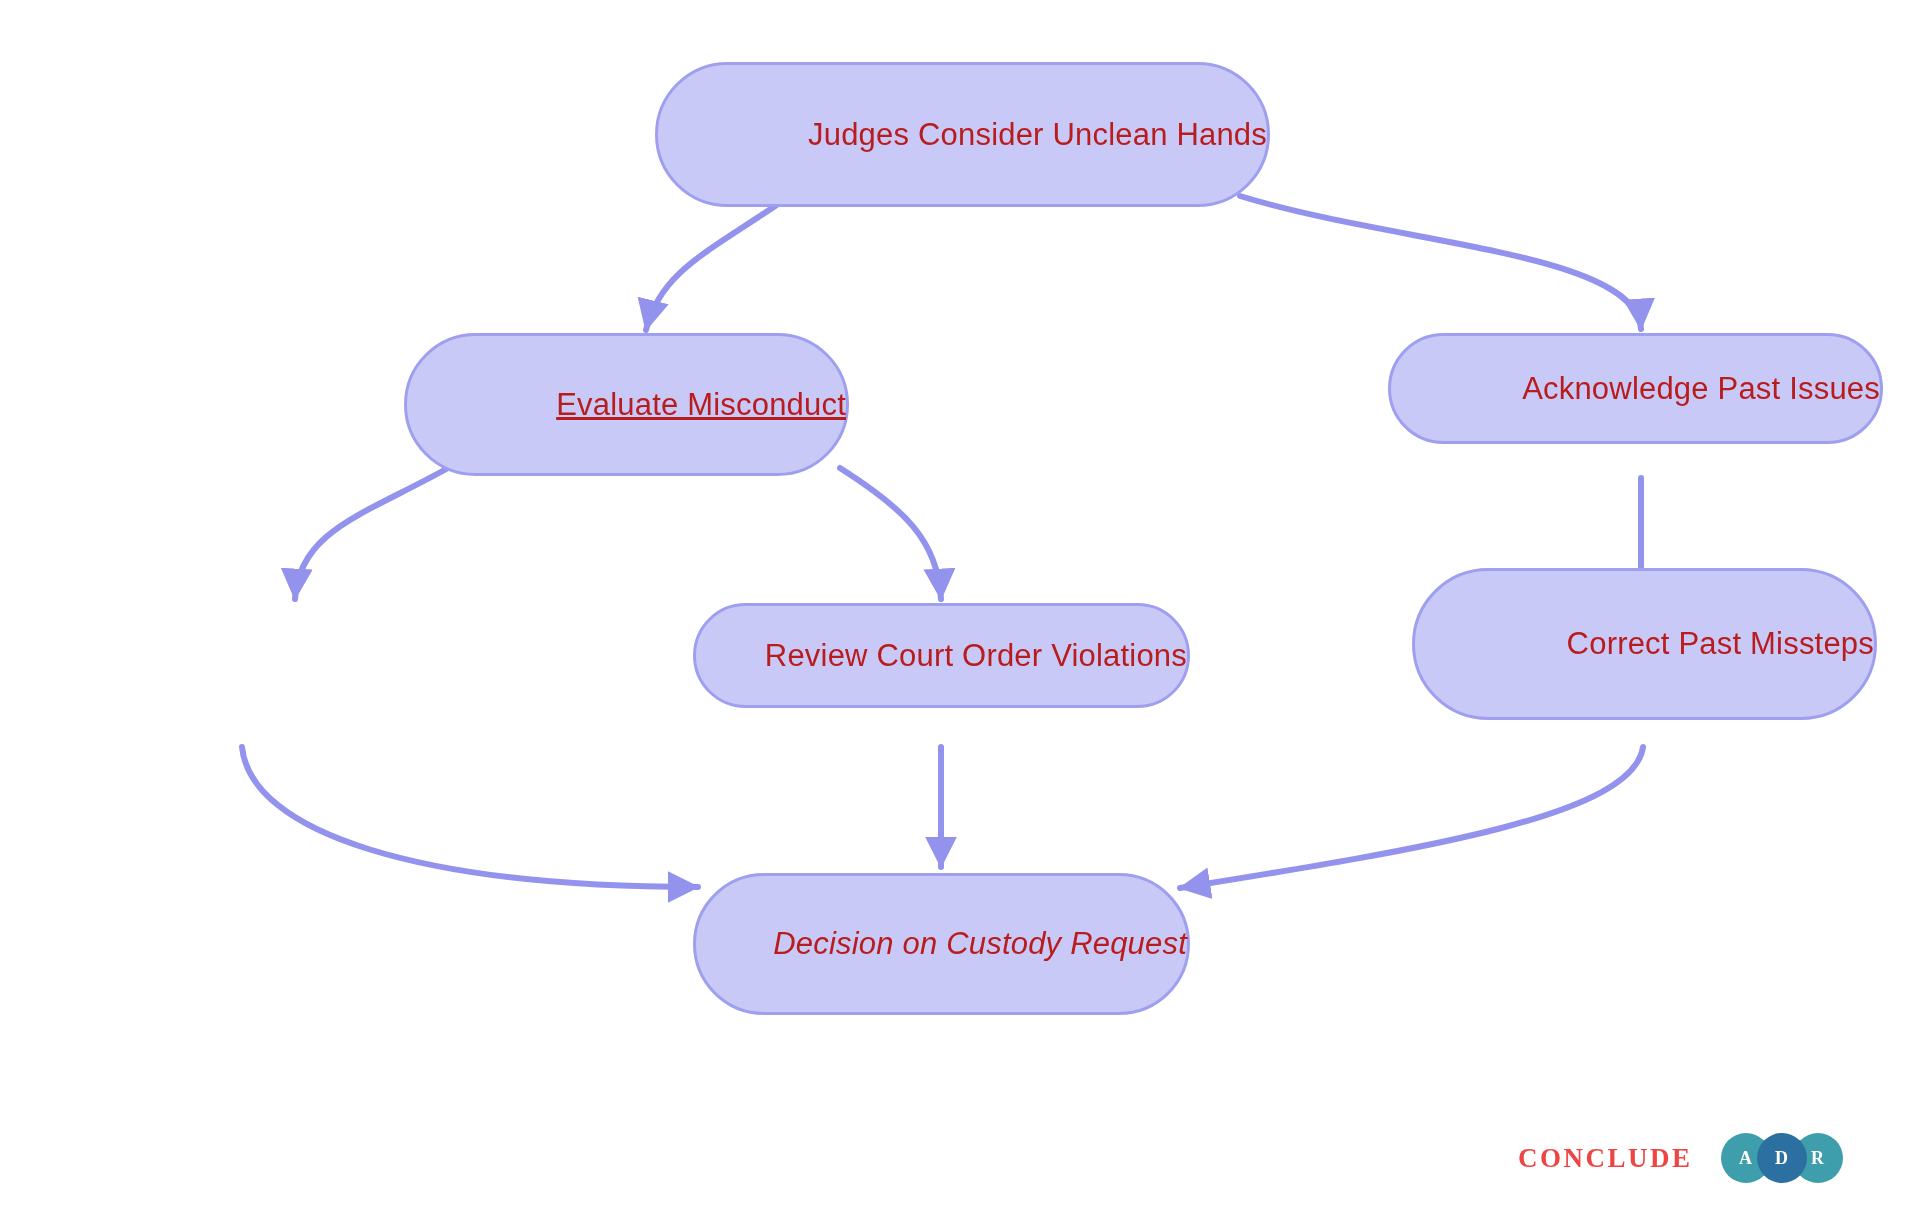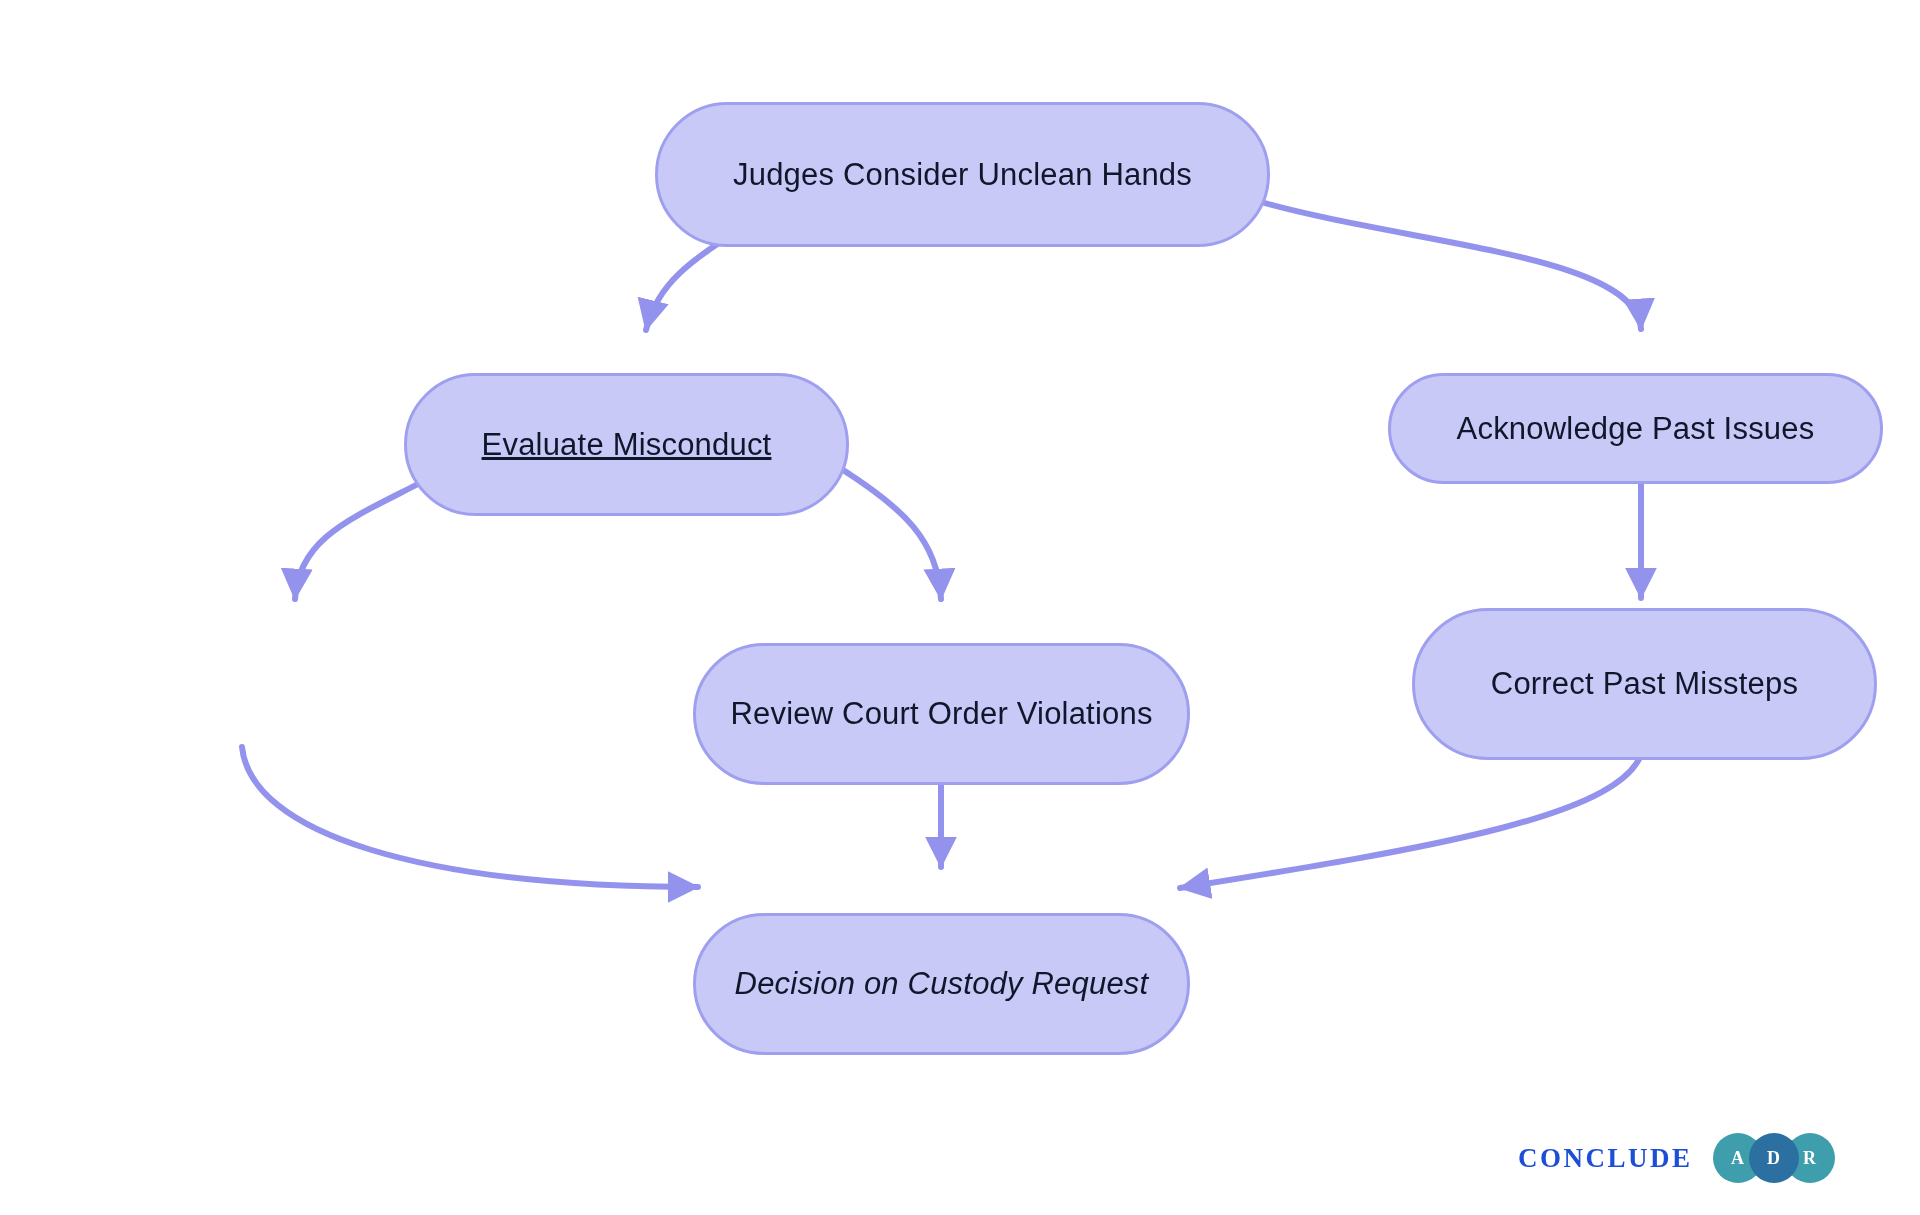--- a/index.html
+++ b/index.html
@@ -6,53 +6,52 @@
   .canvas{
     position:relative;
     width:1920px;height:1215px;
     background:#ffffff;
     overflow:hidden;
     font-family:"Liberation Sans","DejaVu Sans",sans-serif;
   }
   .edges{position:absolute;left:0;top:0;width:1920px;height:1215px;pointer-events:none;}
   .node{
     position:absolute;
-    display:flex;align-items:center;justify-content:center;
+    display:flex;align-items:center;justify-content:flex-end;
     background:#c9c9f8;
     border:3px solid #9f9ff0;
     border-radius:999px;
-    color:#0f172a;
+    color:#b91c1c;
     font-size:31px;
     letter-spacing:.2px;
     white-space:nowrap;
     box-sizing:border-box;
     text-align:center;
-    margin-top:40px;
   }
   #n-judges     {left:655px;  top:62px;  width:615px; height:145px;}
   #n-evaluate   {left:404px;  top:333px; width:445px; height:143px;text-decoration:underline;}
   #n-acknowledge{left:1388px; top:333px; width:495px; height:111px;}
   #n-assess     {left:18px;   top:603px; width:449px; height:142px;}
-  #n-review     {left:693px;  top:603px; width:497px; height:142px;}
+  #n-review     {left:693px;  top:603px; width:497px; height:105px;}
   #n-correct    {left:1412px; top:568px; width:465px; height:152px;}
   #n-decision   {left:693px;  top:873px; width:497px; height:142px;font-style:italic;}
 
   .brand{
     position:absolute;
     left:1518px; top:1132px;
     display:flex;align-items:center;
     height:52px;
   }
   .wordmark{
     font-family:"Liberation Serif","DejaVu Serif",serif;
     font-weight:bold;
     font-size:27px;
     letter-spacing:2.5px;
-    color:#1d4ed8;
-    margin-right:20px;
+    color:#ef4444;
+    margin-right:28px;
   }
   .badge{
     width:50px;height:50px;border-radius:50%;
     display:flex;align-items:center;justify-content:center;
     font-family:"Liberation Serif","DejaVu Serif",serif;
     font-weight:bold;
     font-size:18px;
     color:#ffffff;
     position:relative;
   }

